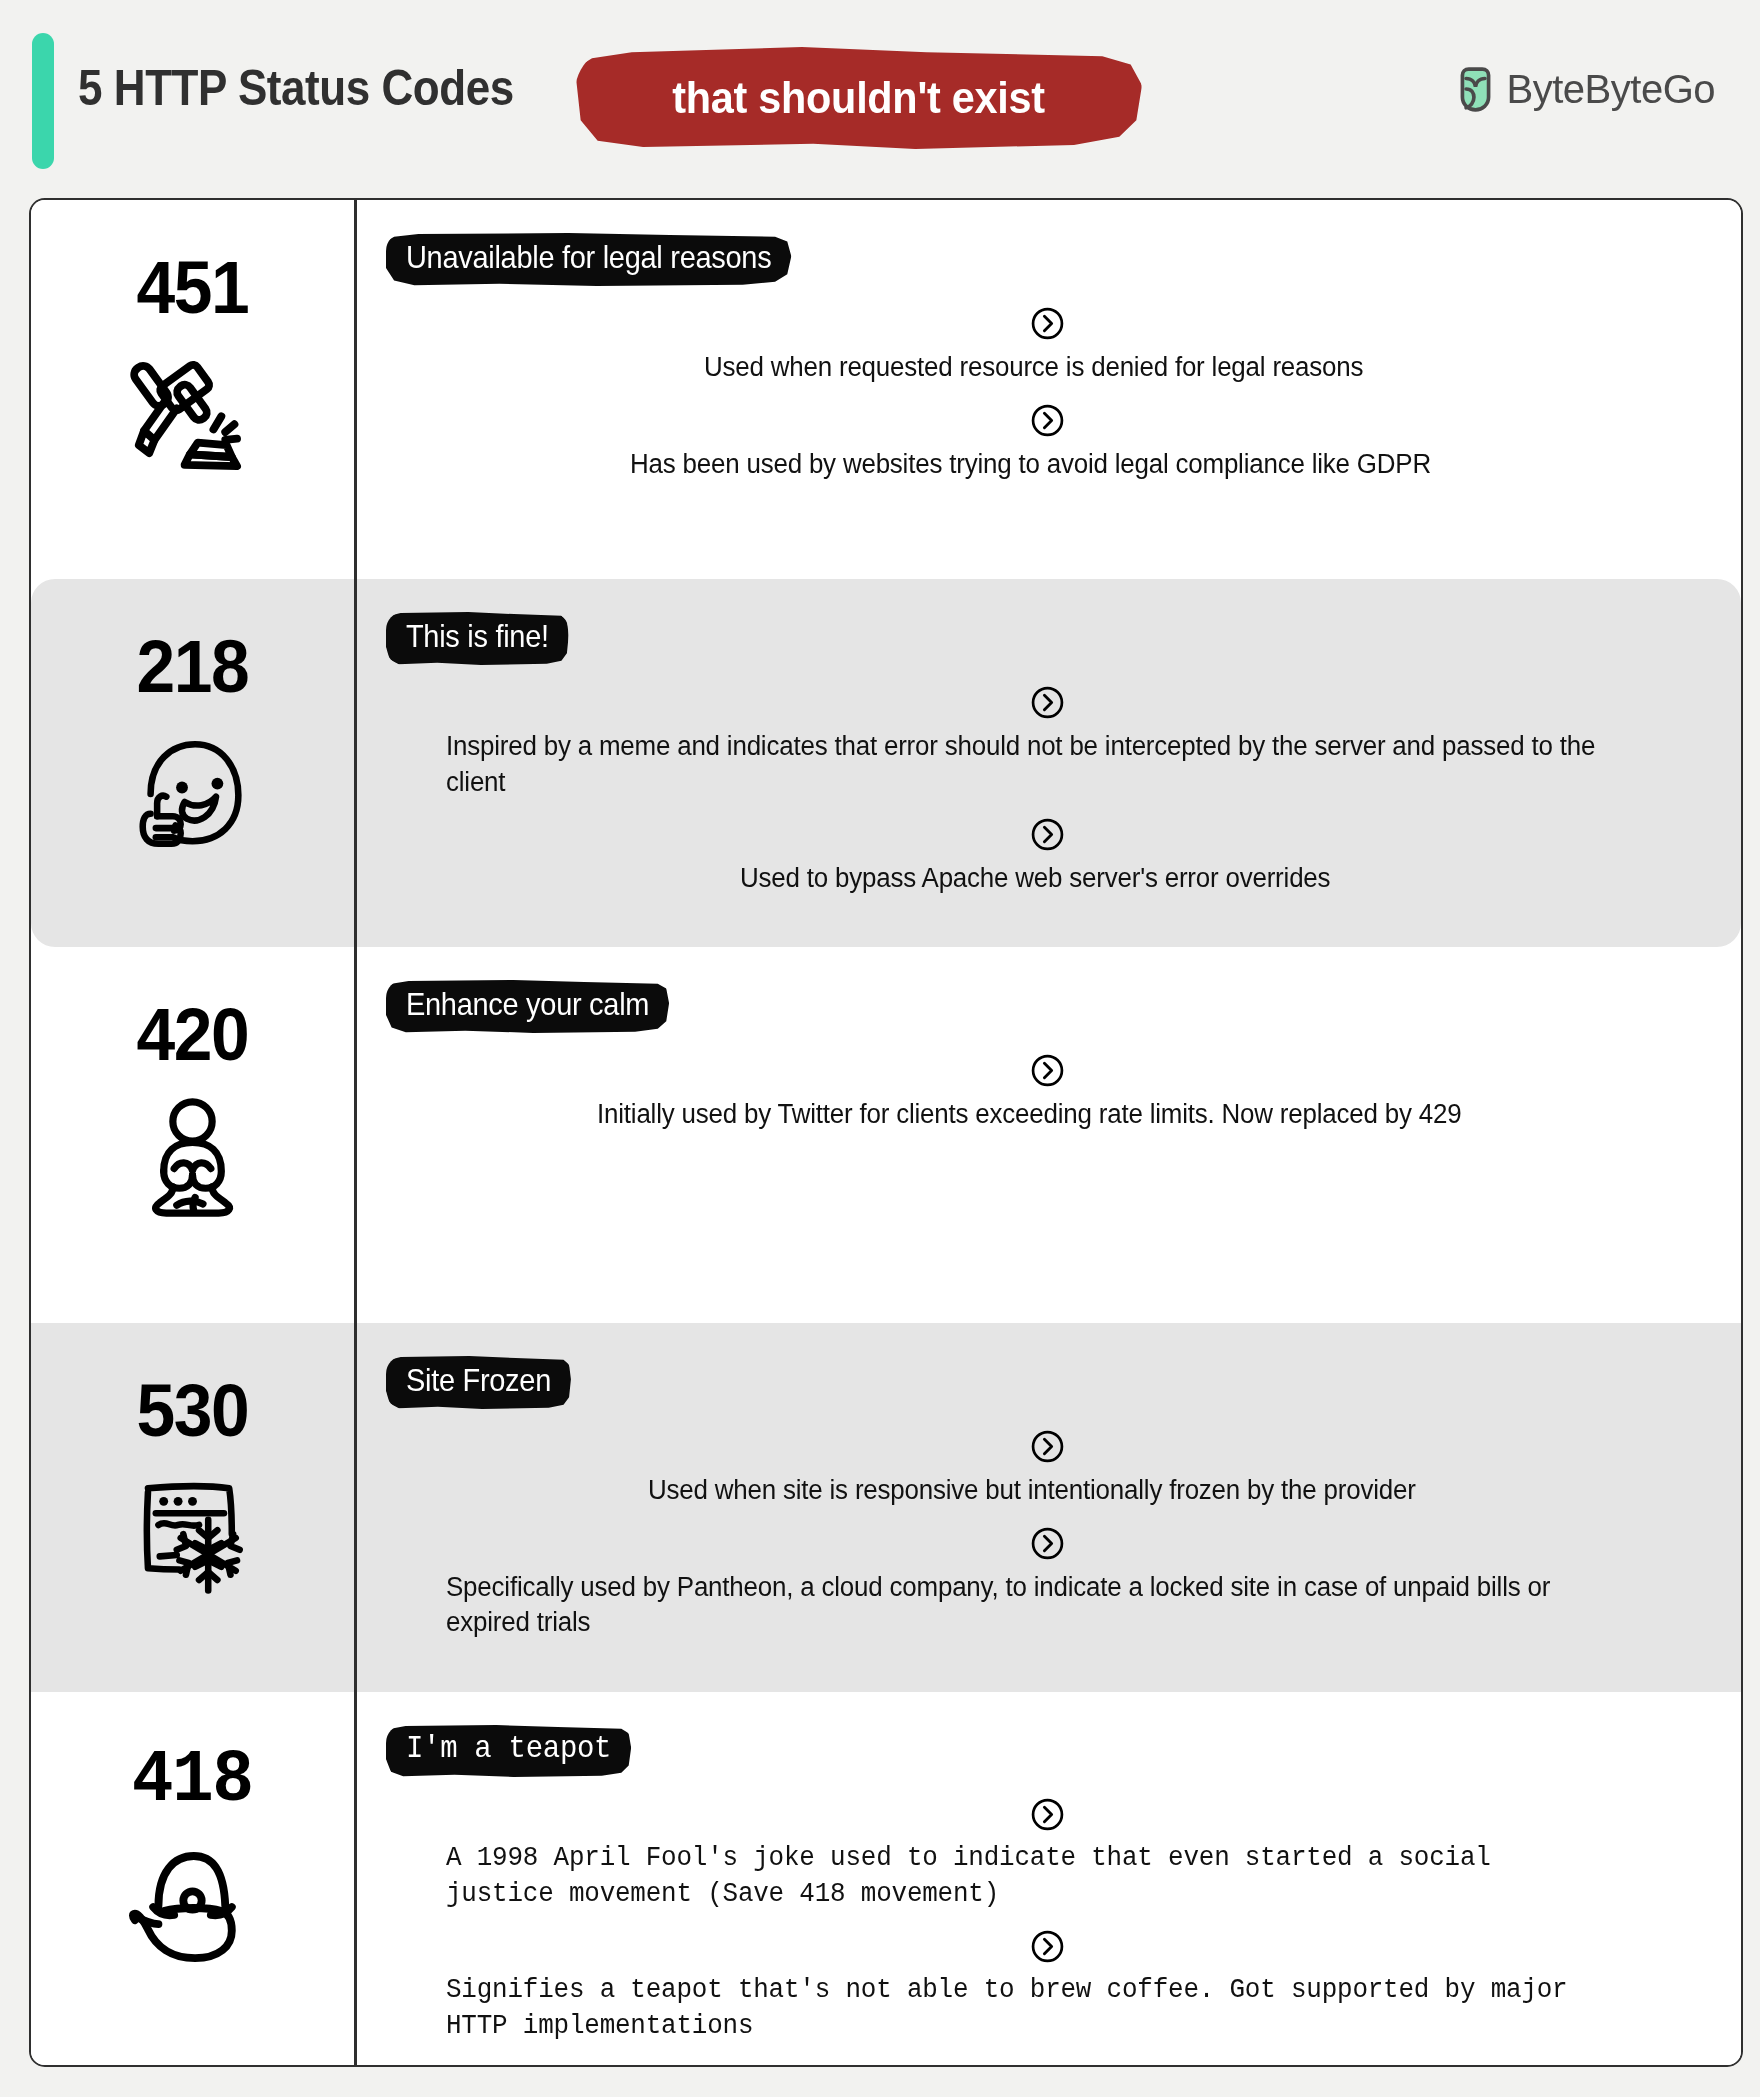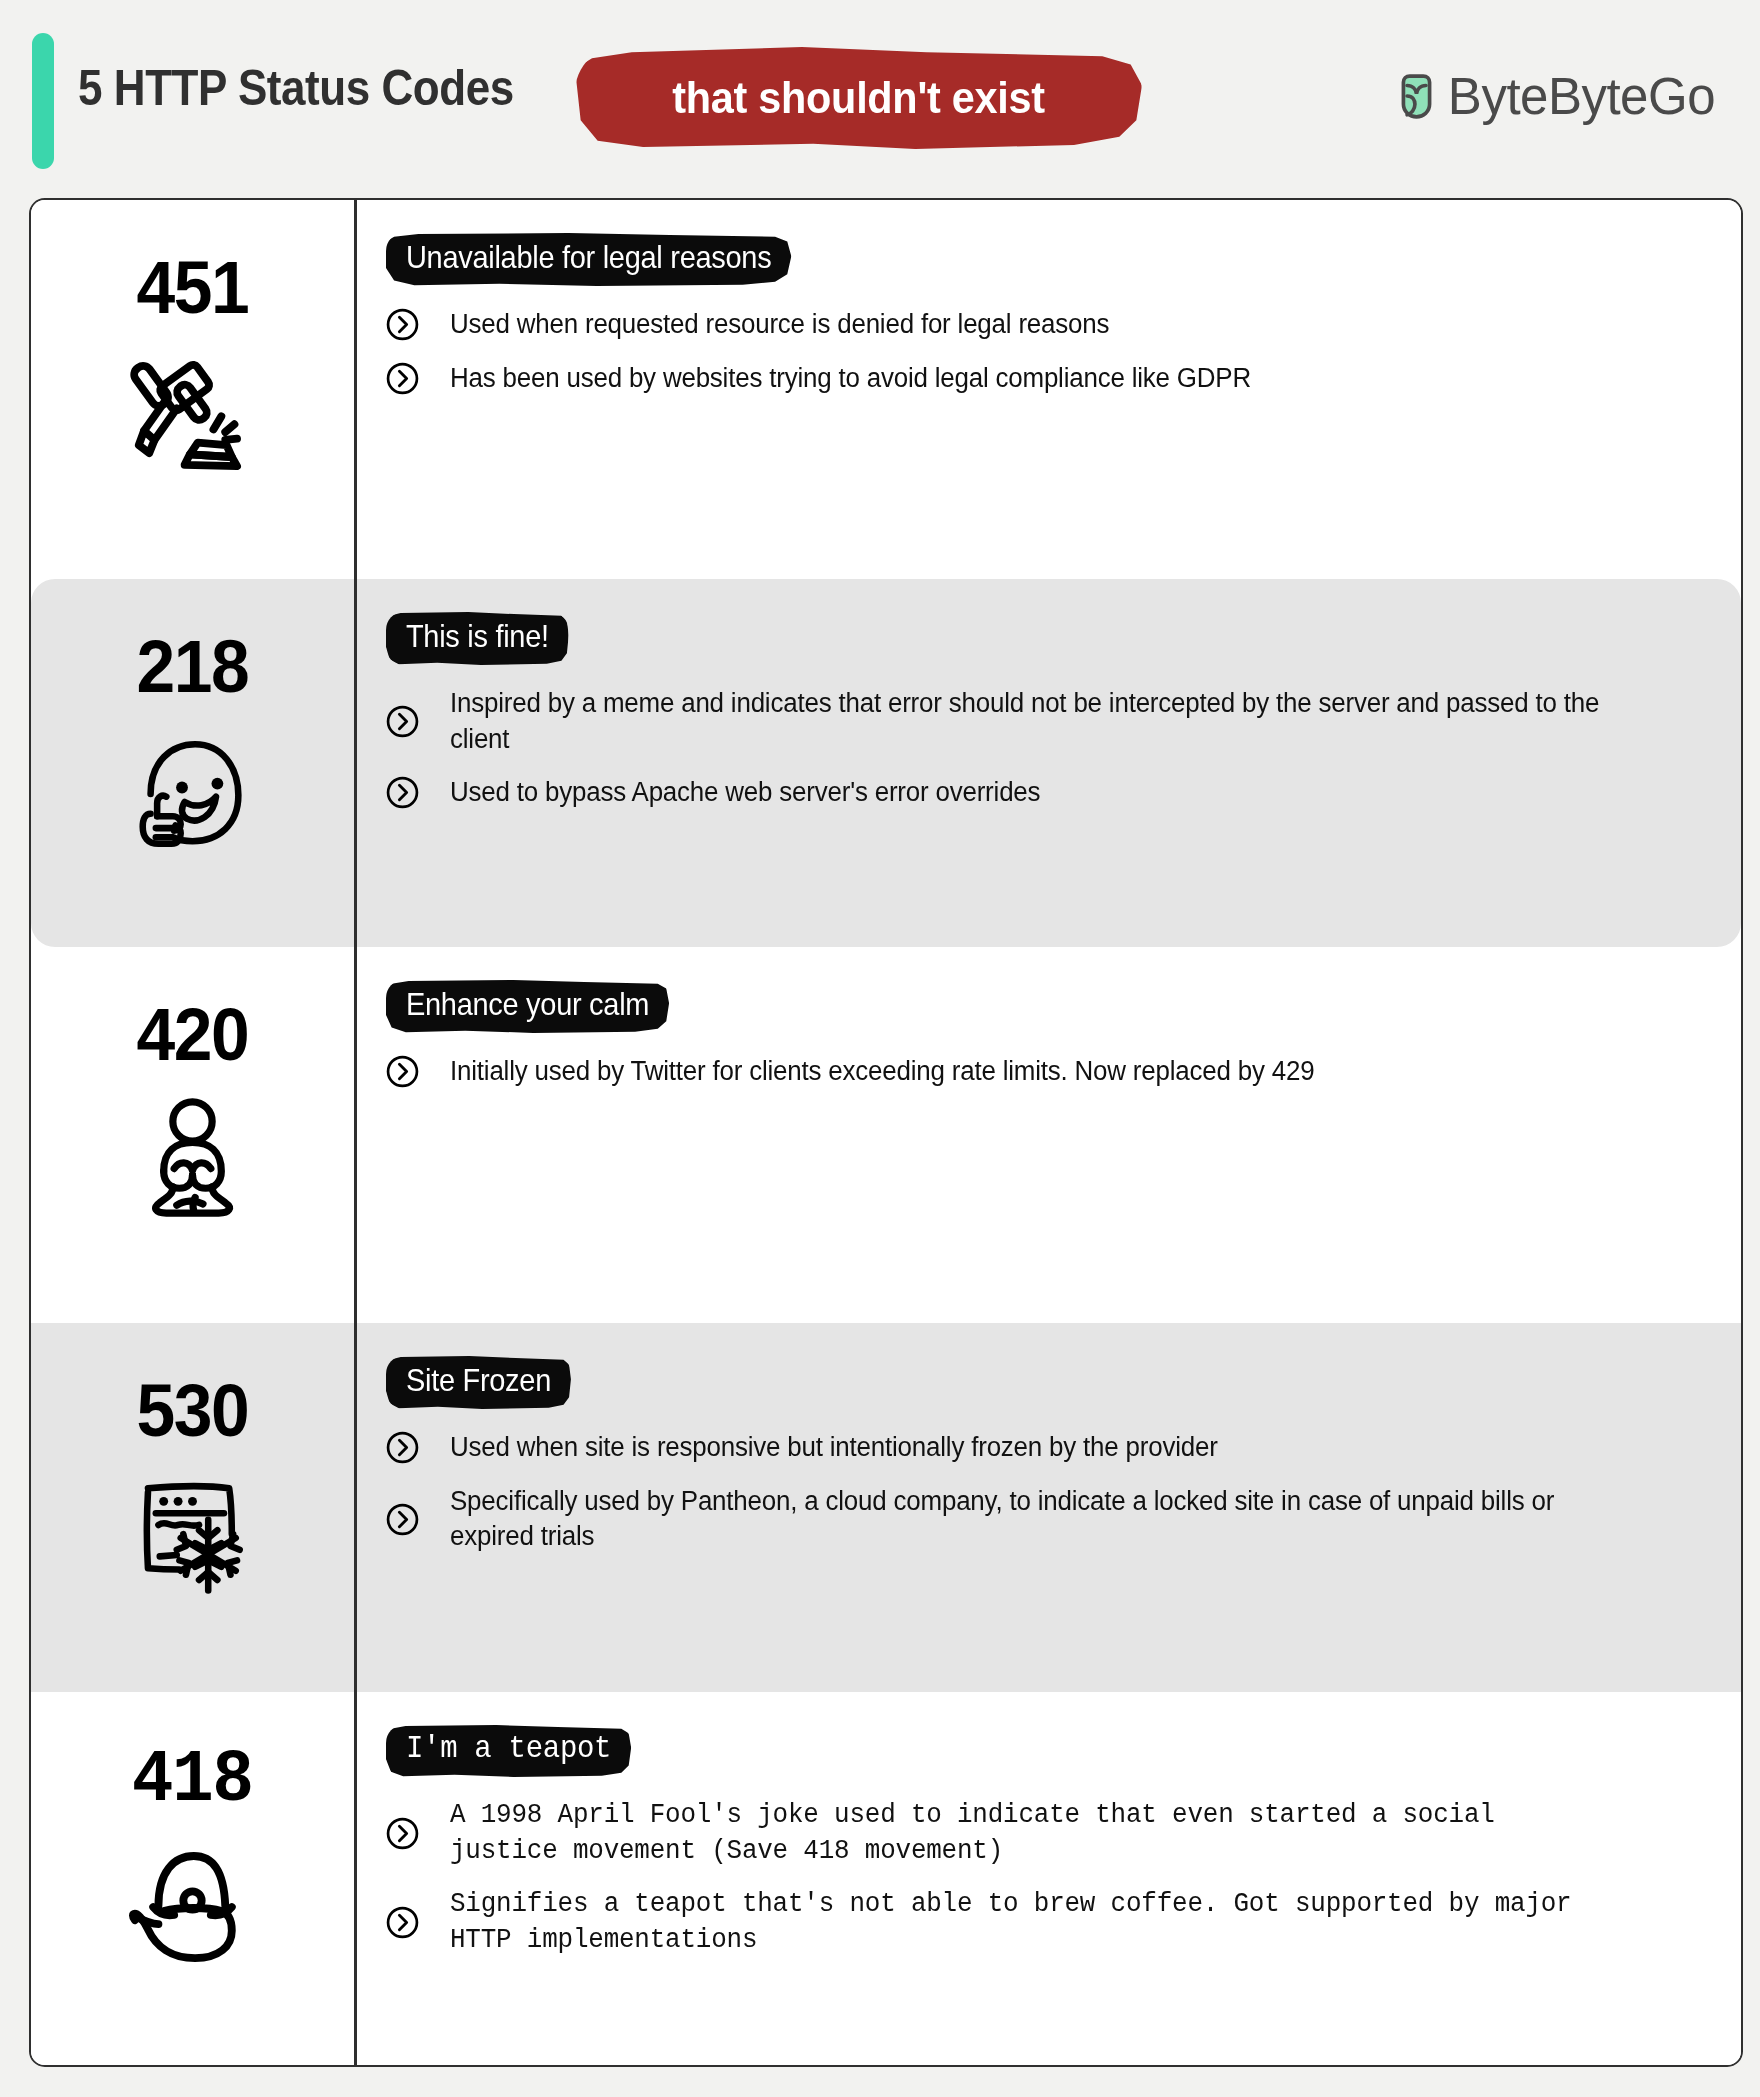--- a/index.html
+++ b/index.html
@@ -86,21 +86,21 @@
   .brand {
     position: absolute;
     right: 45px;
     top: 67px;
     display: flex;
     align-items: center;
     gap: 11.6px;
   }
   .brand-mark { width: 39px; height: 45px; display: block; }
   .brand-name {
-    font-size: 51px;
+    font-size: 40px;
     font-weight: 500;
     color: #4A4A4A;
     letter-spacing: -0.5px;
     white-space: nowrap;
   }
 
   
   .card {
     position: absolute;
     left: 29px;
@@ -184,22 +184,23 @@
 
   .bullets {
     margin-top: 21px;
     display: flex;
     flex-direction: column;
   }
 
   .bullet {
     display: flex;
     align-items: center;
-    gap: 31px;
+    gap: 10px;
     margin-bottom: 18px;
+    flex-direction: column;
   }
   .bullet:last-child { margin-bottom: 0; }
 
   .bullet-icon {
     flex: 0 0 auto;
     width: 33px;
     height: 33px;
     display: block;
   }
 

